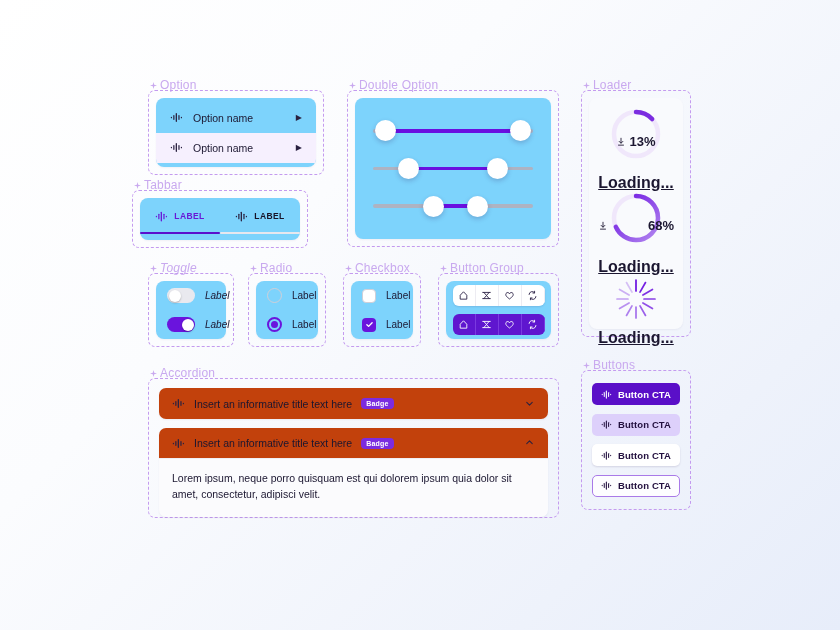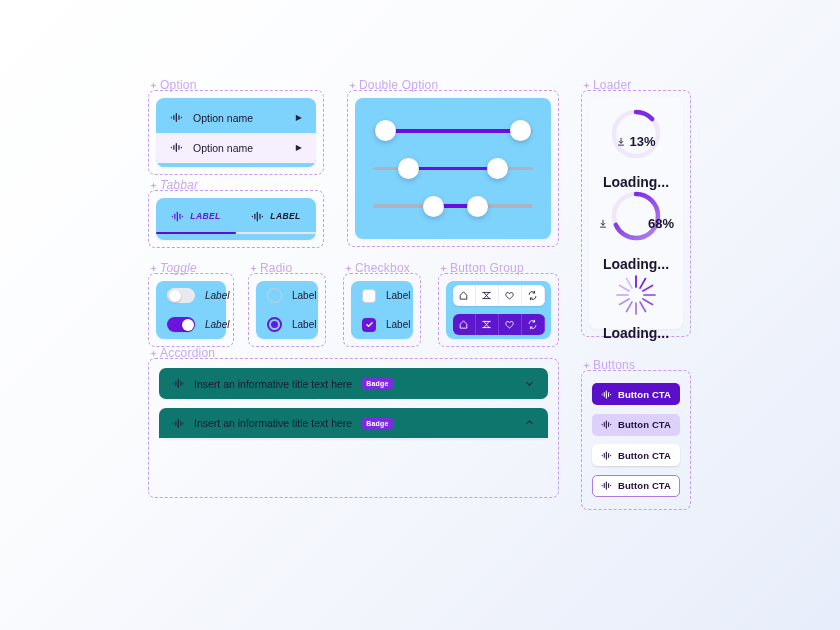--- a/index.html
+++ b/index.html
@@ -83,25 +83,25 @@
   .sl-track { position: absolute; top: 50%; left: 0; right: 0; height: 3.5px; margin-top: -1.75px;
               background: #aeb3c2; border-radius: 3px; }
   .sl-fill { position: absolute; top: 50%; height: 3.5px; margin-top: -1.75px; background: #6a0fe0; border-radius: 3px; }
   .sl-h { position: absolute; top: 50%; width: 21px; height: 21px; margin-top: -10.5px; margin-left: -10.5px;
           border-radius: 50%; background: #fff; box-shadow: 0 2px 5px rgba(40,20,80,.22); }
 
   
   .loader-col { display: flex; flex-direction: column; align-items: center; justify-content: space-around; height: 100%; padding: 10px 0; }
   .loader-item { display: flex; flex-direction: column; align-items: center; gap: 7px; }
   .ring-txt { display: flex; align-items: center; gap: 3px; font-size: 13px; font-weight: bold; color: #1b1630; }
-  .loading-cap { font-size: 14px; font-weight: bold; color: #1b1630; }
+  .loading-cap { font-size: 16px; font-weight: bold; color: #1b1630; text-decoration: underline; }
 
   
   .acc-wrap { display: flex; flex-direction: column; gap: 9px; padding: 10px 11px; }
-  .acc-head { display: flex; align-items: center; gap: 9px; background: #0f766e; border-radius: 7px;
+  .acc-head { display: flex; align-items: center; gap: 9px; background: #c2410c; border-radius: 7px;
               padding: 0 13px; height: 31px; box-shadow: 0 1px 2px rgba(40,20,80,.06); }
   .acc-title { font-size: 10.5px; color: #1b1630; }
   .badge { background: #7b2ce0; color: #fff; font-size: 7px; font-weight: bold;
            padding: 2px 5px; border-radius: 4px; letter-spacing: .2px; }
   .acc-chev { margin-left: auto; color: #2a2140; }
   .acc-group { background: #fbfbfd; border-radius: 7px; box-shadow: 0 1px 2px rgba(40,20,80,.06); }
   .acc-group .acc-head { box-shadow: none; border-bottom: 1px solid #efeef4; border-radius: 7px 7px 0 0; }
   .acc-body { padding: 11px 13px 14px; font-size: 10.5px; line-height: 1.55; color: #1b1630; }
 
   
@@ -156,21 +156,21 @@
             </g>
           </svg>
           <span>Option name</span>
           <span class="opt-caret">▶</span>
         </div>
 
       </div>
     </div>
   </div>
 
-  <div class="sec" style="left:148px;top:190px;width:176px;height:58px;font-style:italic;">
+  <div class="sec" style="left:132px;top:190px;width:176px;height:58px;">
     <div class="sec-label">
       <svg class="spark" viewBox="0 0 12 12">
         <path d="M6 0 L7.2 4.8 L12 6 L7.2 7.2 L6 12 L4.8 7.2 L0 6 L4.8 4.8 Z" fill="#c9a9ef"></path>
       </svg>
       <span>Tabbar</span>
     </div>
     <div class="sec-box"></div>
     <div class="sec-inner">
       <div class="card">
         <div class="tabs">
@@ -475,21 +475,21 @@
                   <path d="M5 14.2 L5 11.6 L7.4 11.6"></path>
               </g>
             </svg>
           </div>
         </div>
 
       </div>
     </div>
   </div>
 
-  <div class="sec" style="left:148px;top:358px;width:411px;height:140px;">
+  <div class="sec" style="left:148px;top:378px;width:411px;height:140px;">
     <div class="sec-label">
       <svg class="spark" viewBox="0 0 12 12">
         <path d="M6 0 L7.2 4.8 L12 6 L7.2 7.2 L6 12 L4.8 7.2 L0 6 L4.8 4.8 Z" fill="#c9a9ef"></path>
       </svg>
       <span>Accordion</span>
     </div>
     <div class="sec-box"></div>
     <div class="sec-inner" style="padding:0;">
       <div class="acc-wrap">
 
@@ -524,20 +524,21 @@
               </g>
             </svg>
             <span class="acc-title">Insert an informative title text here</span>
             <span class="badge">Badge</span>
             <span class="acc-chev">
               <svg width="11" height="11" viewBox="0 0 16 16">
                 <path d="M4 9.7 L8 5.7 L12 9.7" fill="none" stroke="#2a2140" stroke-width="1.5" stroke-linecap="round" stroke-linejoin="round"></path>
               </svg>
             </span>
           </div>
+          <div class="acc-body">Lorem ipsum, neque porro quisquam est qui dolorem ipsum quia dolor sit amet, consectetur, adipisci velit.</div>
         </div>
 
       </div>
     </div>
   </div>
 
   <div class="sec" style="left:581px;top:370px;width:110px;height:140px;">
     <div class="sec-label">
       <svg class="spark" viewBox="0 0 12 12">
         <path d="M6 0 L7.2 4.8 L12 6 L7.2 7.2 L6 12 L4.8 7.2 L0 6 L4.8 4.8 Z" fill="#c9a9ef"></path>

